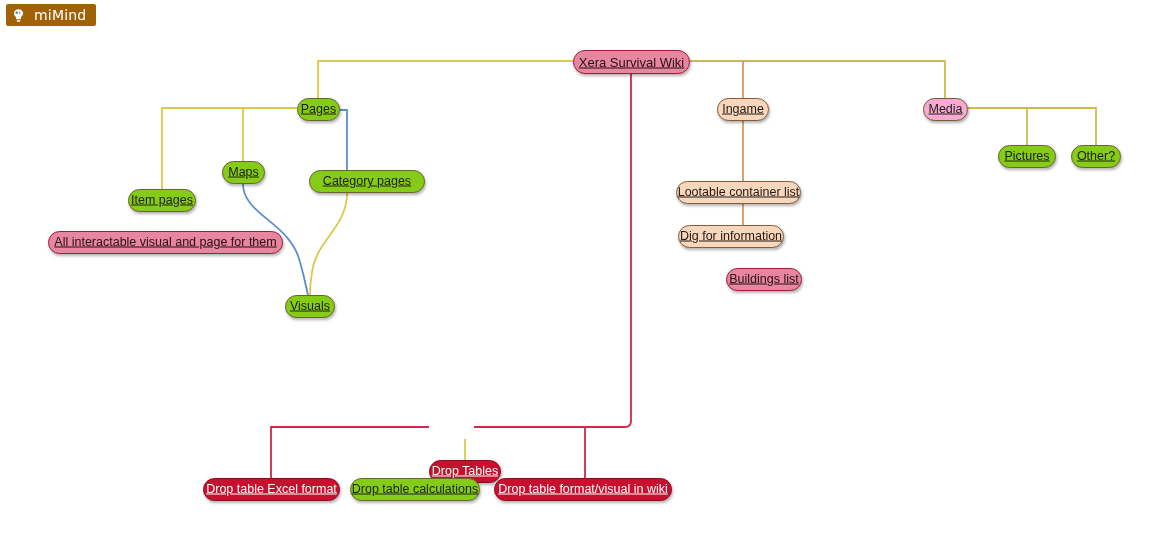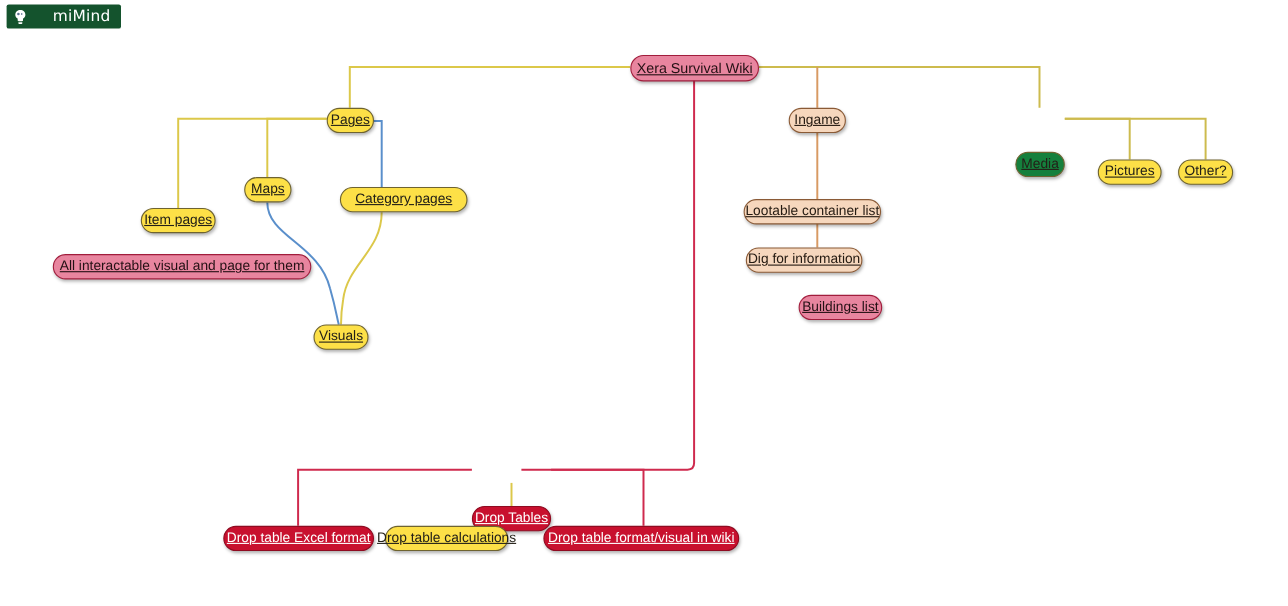--- a/index.html
+++ b/index.html
@@ -16,23 +16,23 @@
   }
 
   
   #app-logo {
     position: absolute;
     left: 6px;
     top: 4px;
     height: 22px;
     display: flex;
     align-items: center;
-    gap: 22px;
+    gap: 8px;
     padding: 2px 10px 2px 5px;
-    background: #14532d;
+    background: #a16207;
     border-radius: 2px;
     box-sizing: border-box;
   }
   #app-logo .glyph {
     width: 15px;
     height: 15px;
     display: block;
   }
   #app-logo .wordmark {
     color: #ffffff;
@@ -75,22 +75,22 @@
     line-height: 1;
     box-shadow: 1px 2px 3px rgba(0,0,0,.30);
     text-decoration: underline;
   }
   .node .label {
     display: block;
     transform: translateY(-.5px);
   }
 
   
-  .n-lightyellow { background:#fde047; border-color:#6e6330; color:#232018;justify-content:center; }
-  .n-olive       { background:#15803d; border-color:#6e6330; color:#232018;margin-top:40px; }
+  .n-lightyellow { background:#84cc16; border-color:#6e6330; color:#232018;justify-content:center; }
+  .n-olive       { background:#f9a8d4; border-color:#6e6330; color:#232018; }
   .n-peach       { background:#f6d7bd; border-color:#8a5a36; color:#241a11; }
   .n-pinkmid     { background:#e8859f; border-color:#a11d3c; color:#241014; }
   .n-crimson     { background:#c8102e; border-color:#8f0b21; color:#ffffff; }
 
   .node.root {
     height: 24px;
     font-size: 13px;
     border-radius: 12px;
   }
 </style>
@@ -199,21 +199,21 @@
   </div>
 
   <div class="node n-crimson" style="left:429px; top:416px; width:72px;margin-top:44px;">
     <span class="label">Drop Tables</span>
   </div>
 
   <div class="node n-crimson" style="left:203px; top:478px; width:137px;">
     <span class="label">Drop table Excel format</span>
   </div>
 
-  <div class="node n-lightyellow" style="left:350px; top:478px; width:112px;">
+  <div class="node n-lightyellow" style="left:350px; top:478px; width:130px;">
     <span class="label">Drop table calculations</span>
   </div>
 
   <div class="node n-crimson" style="left:494px; top:478px; width:178px;">
     <span class="label">Drop table format/visual in wiki</span>
   </div>
 
 </div>
 
 </body></html>

